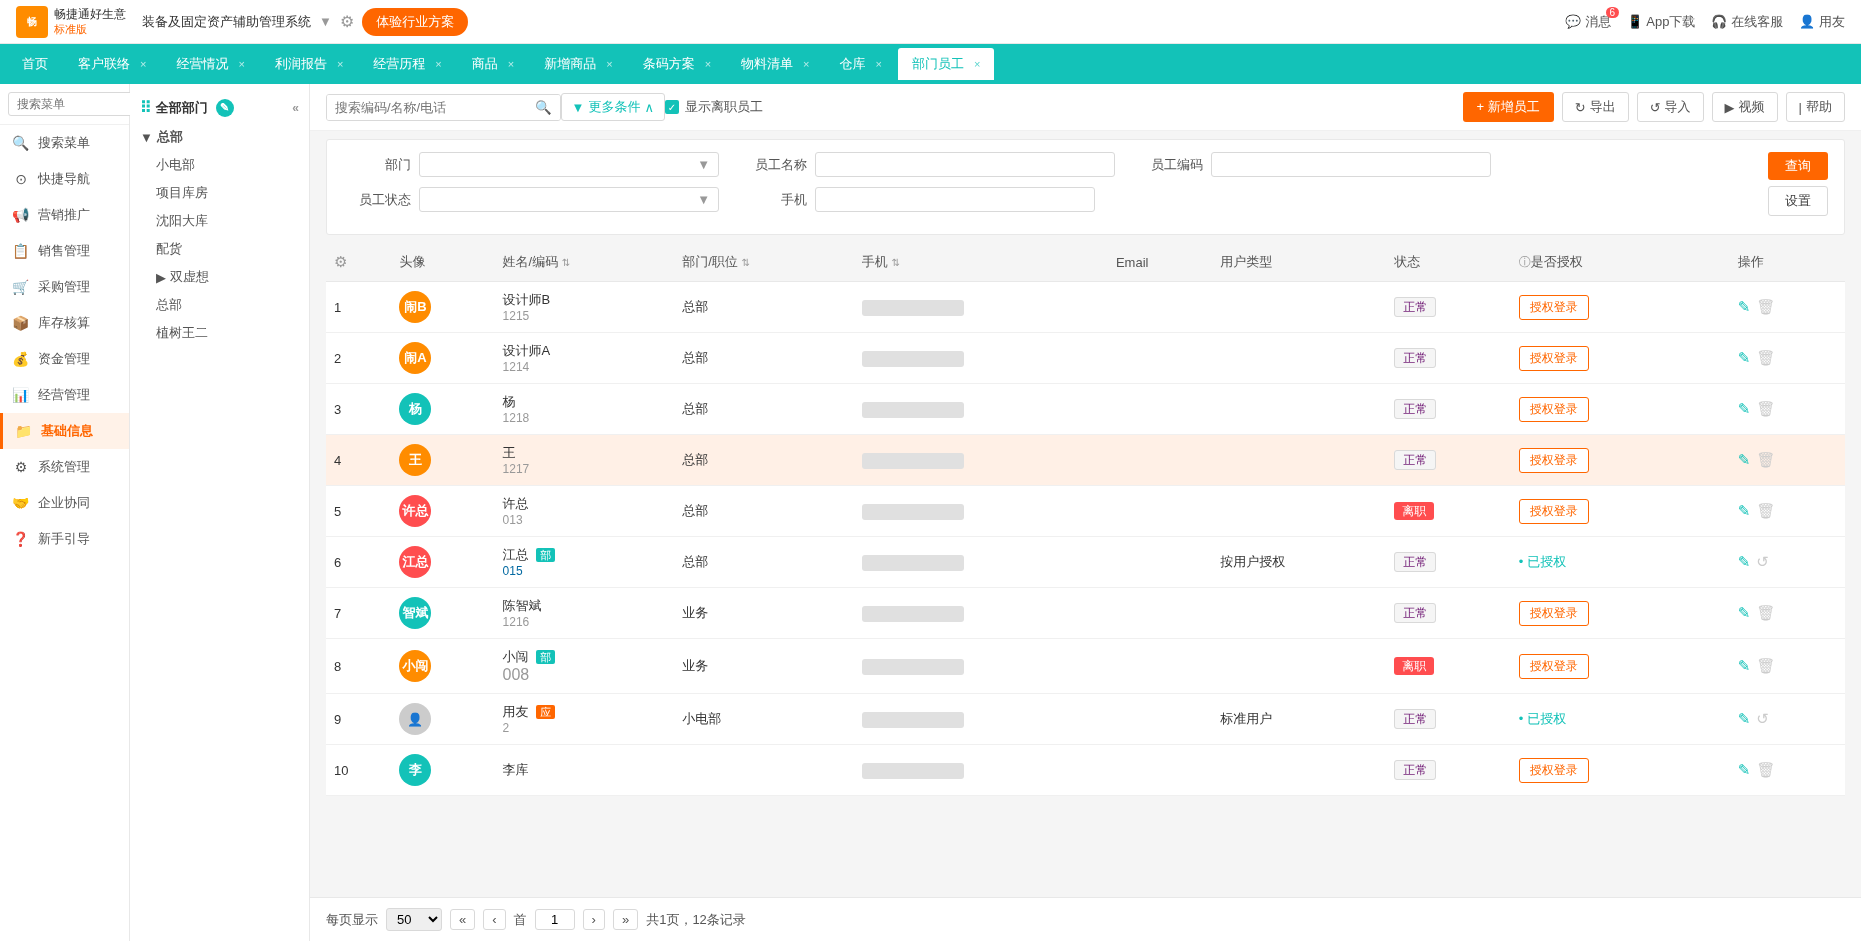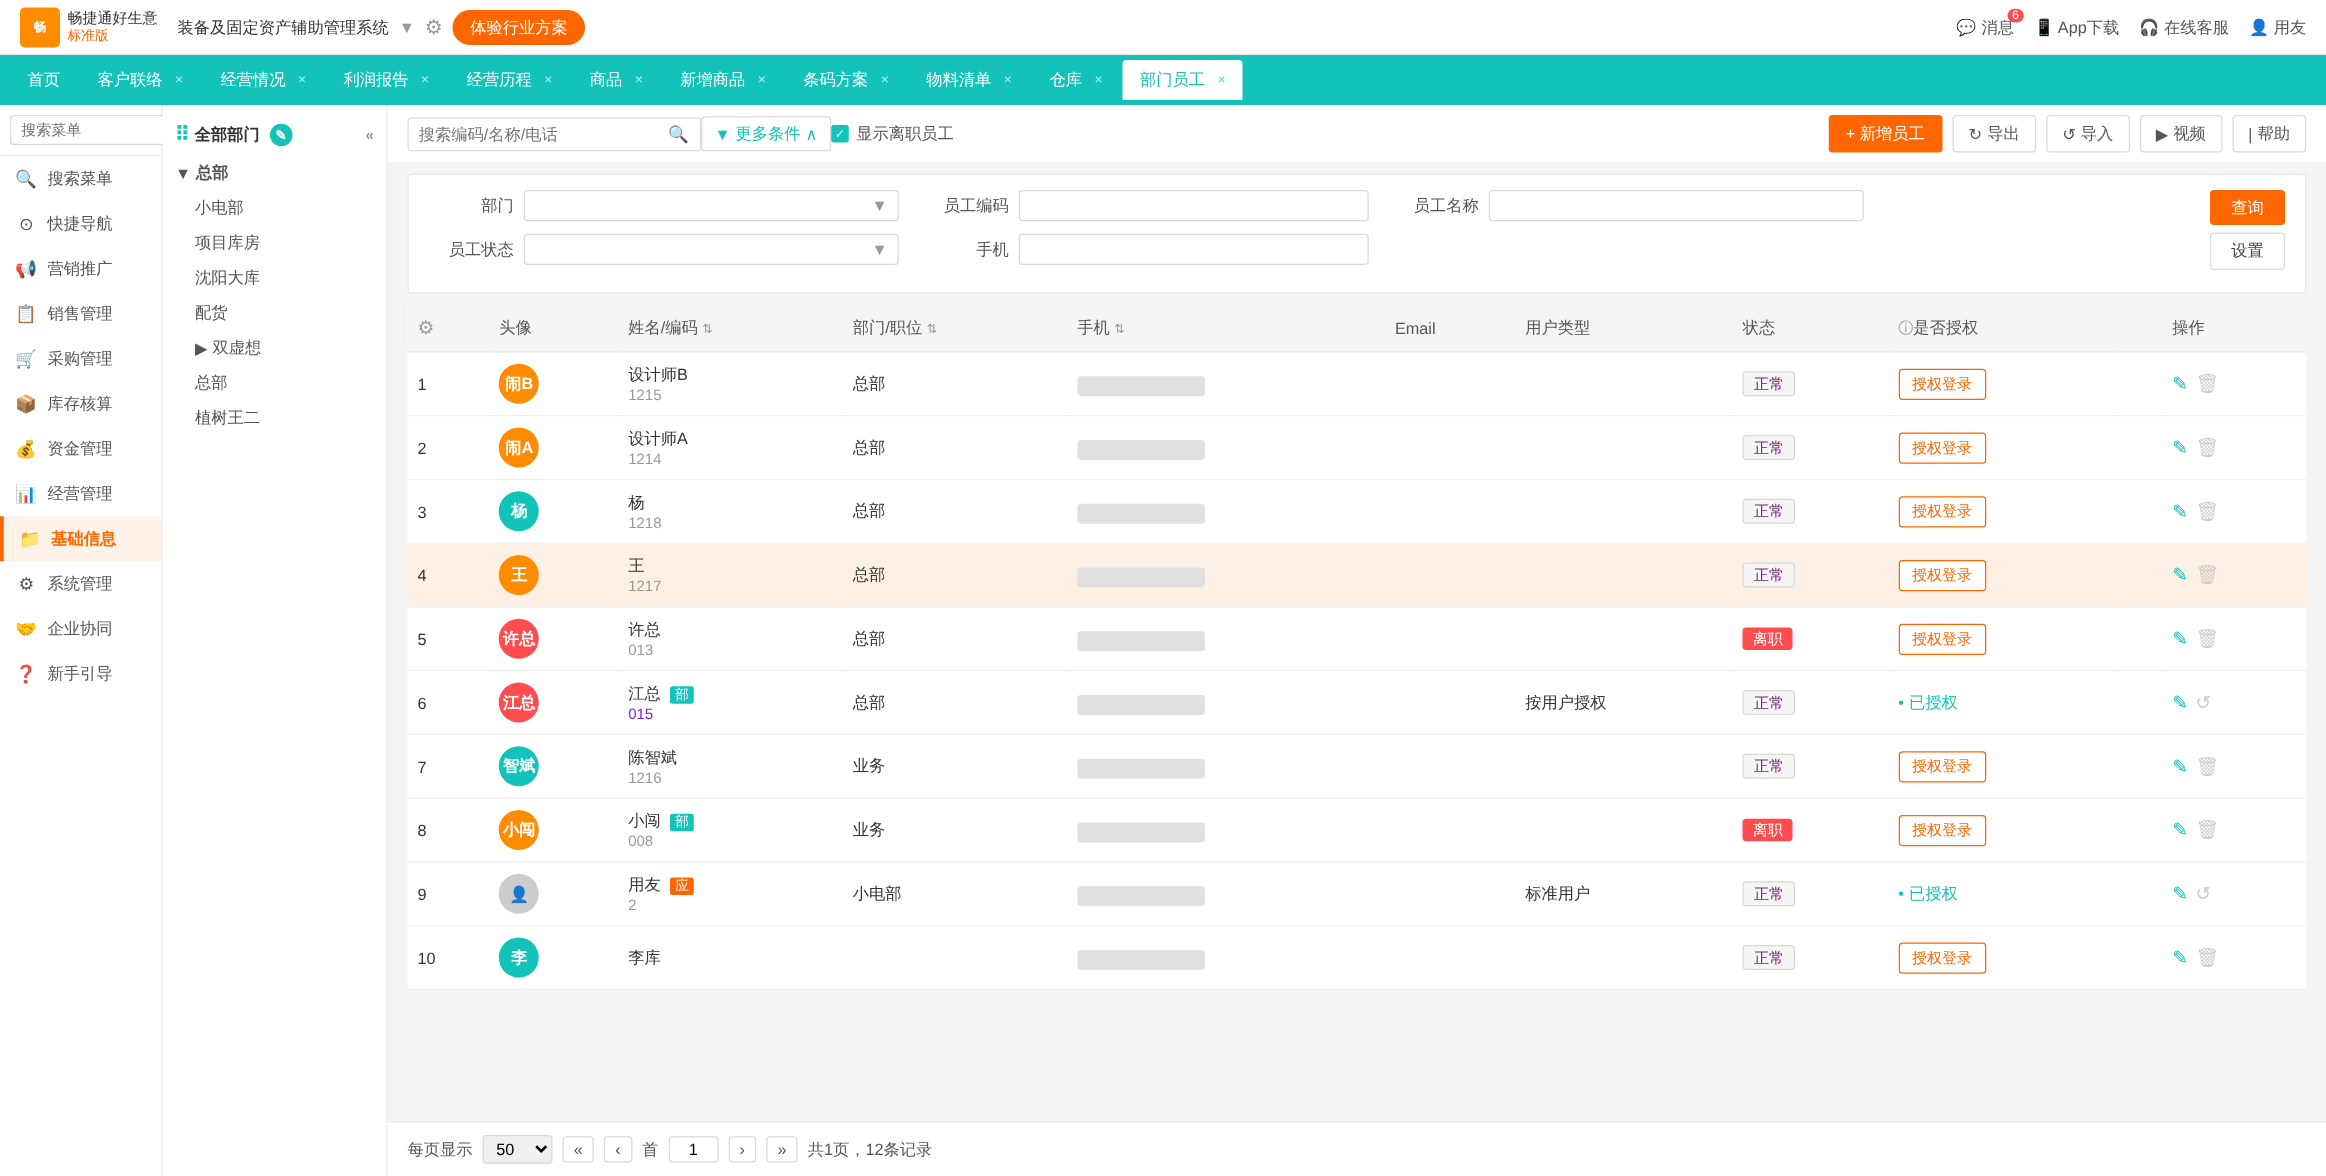--- a/index.html
+++ b/index.html
@@ -298,26 +298,26 @@
         <div class="filter-form">
           <div class="filter-row">
             <div class="filter-item">
               <span class="filter-label">部门</span>
               <div class="filter-select" style="min-width:300px;">
                 <span style="flex:1;color:#ccc;"></span>
                 <span class="arrow">▼</span>
               </div>
             </div>
             <div class="filter-item">
+              <span class="filter-label">员工名称</span>
+              <input type="text" class="filter-input" style="min-width: 300px;">
+            </div>
+            <div class="filter-item">
               <span class="filter-label">员工编码</span>
               <input type="text" class="filter-input" style="min-width: 280px;">
-            </div>
-            <div class="filter-item">
-              <span class="filter-label">员工名称</span>
-              <input type="text" class="filter-input" style="min-width: 300px;">
             </div>
           </div>
           <div class="filter-row">
             <div class="filter-item">
               <span class="filter-label">员工状态</span>
               <div class="filter-select" style="min-width:300px;">
                 <span style="flex:1;color:#ccc;"></span>
                 <span class="arrow">▼</span>
               </div>
             </div>
@@ -471,21 +471,21 @@
                 </td>
               </tr>
 
               <tr>
                 <td>6</td>
                 <td>
                     <div class="avatar av-red">江总</div>
                   </td>
                 <td>
                     <div>江总 <span class="tag-dept">部</span></div>
-                    <div style="color:#6d28d9;font-size:12px;">015</div>
+                    <div style="color:#0369a1;font-size:12px;">015</div>
                   </td>
                 <td>总部</td>
                 <td><span class="blurred">████████</span></td>
                 <td></td>
                 <td>按用户授权</td>
                 <td><span class="status-normal">正常</span></td>
                 <td><span class="dot-authorized authorized">已授权</span></td>
                 <td></td>
                 <td>
                   <div class="op-btns">
@@ -519,21 +519,21 @@
                 </td>
               </tr>
 
               <tr>
                 <td>8</td>
                 <td>
                     <div class="avatar av-orange">小闯</div>
                   </td>
                 <td>
                     <div>小闯 <span class="tag-dept">部</span></div>
-                    <div style="color:#999;font-size:12px;">008</div>
+                    <div style="color:#999;font-size:16px;">008</div>
                   </td>
                 <td>业务</td>
                 <td><span class="blurred">████████</span></td>
                 <td></td>
                 <td></td>
                 <td><span class="status-resigned">离职</span></td>
                 <td><button class="btn-auth">授权登录</button></td>
                 <td></td>
                 <td>
                   <div class="op-btns">

